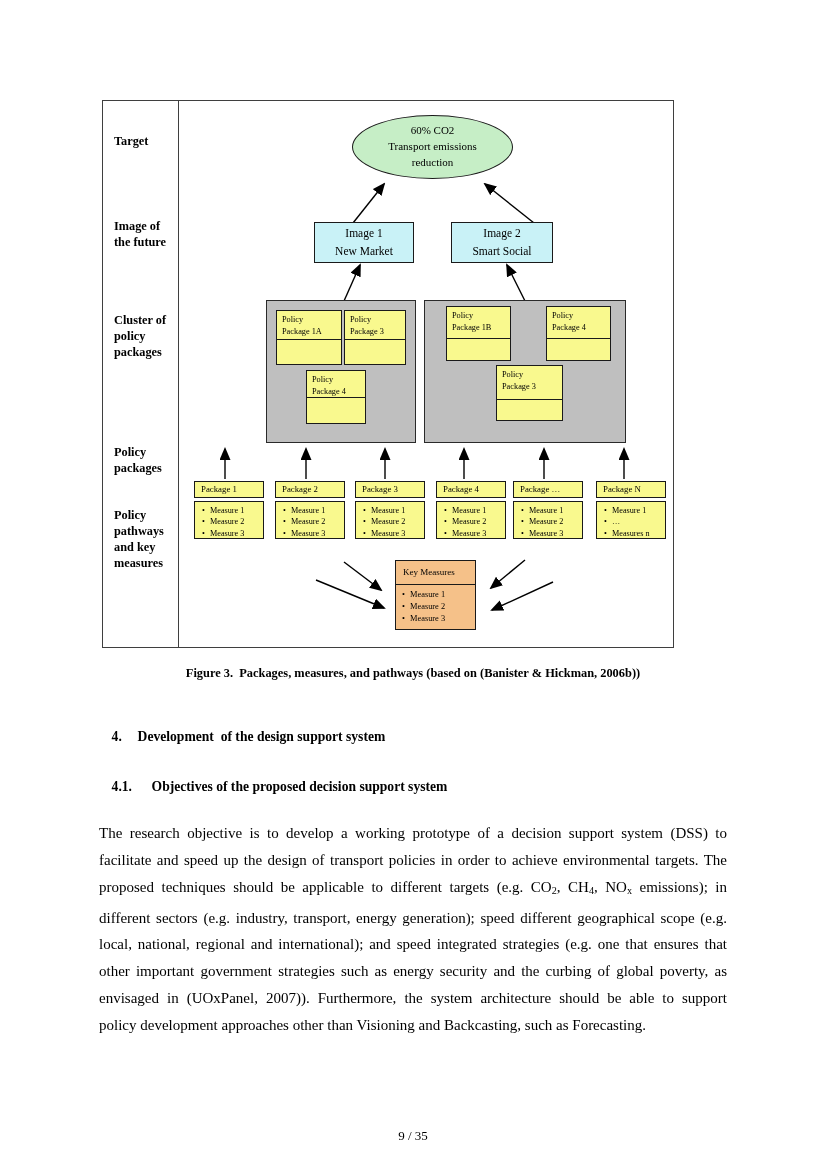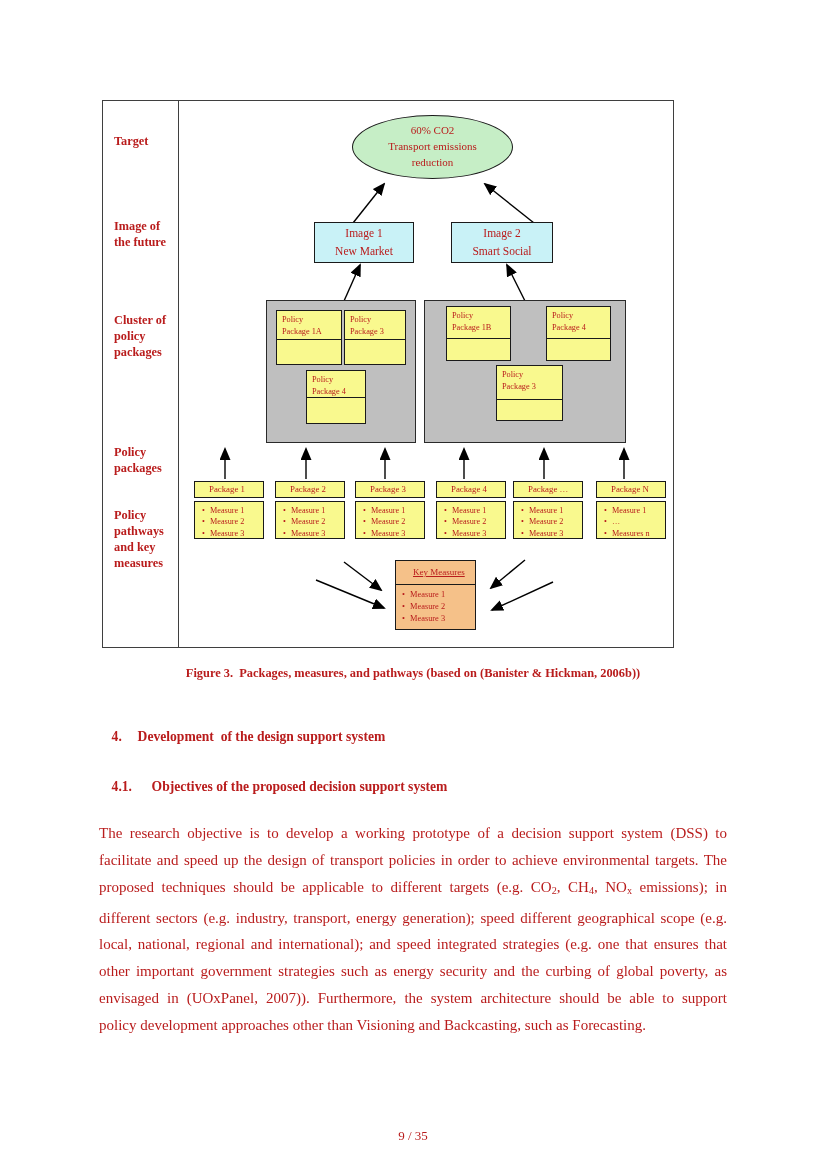--- a/index.html
+++ b/index.html
@@ -1,17 +1,17 @@
 <!DOCTYPE html>
 <html style="--green: #c6eec6; --cyan: #c9f2f7; --yellow: #f9f98e; --gray: #bfbfbf; --orange: #f5c189;"><head>
 <meta charset="utf-8">
 <style>
   html,body{margin:0;padding:0;background:#fff;}
   .page{position:relative;width:826px;height:1169px;background:#fff;overflow:hidden;
-        font-family:"Liberation Serif","DejaVu Serif",serif;color:#b91c1c;}
+        font-family:"Liberation Serif","DejaVu Serif",serif;color:#000000;}
 
   
   .figure{position:absolute;left:102px;top:100px;width:572px;height:548px;
           border:1.5px solid #3f3f3f;box-sizing:border-box;background:#fff;}
   .fig-divider{position:absolute;left:75px;top:0;width:0;height:100%;border-left:1.4px solid #3f3f3f;}
   .row-label{position:absolute;left:11px;width:62px;font-weight:bold;font-size:12.3px;line-height:1.3;white-space:pre-line;}
   .arrows{position:absolute;left:0;top:0;width:572px;height:548px;}
 
   .ellipse{position:absolute;left:249px;top:14px;width:161px;height:64px;border:1.4px solid #1a1a1a;
            border-radius:50%;background:var(--green);display:flex;align-items:center;justify-content:center;
@@ -19,29 +19,29 @@
   .img-box{position:absolute;top:121px;height:41px;border:1.2px solid #1a1a1a;background:var(--cyan);
            display:flex;align-items:center;justify-content:center;text-align:center;
            font-size:11.5px;line-height:1.5;white-space:pre-line;box-sizing:border-box;}
   .cluster{position:absolute;top:199px;height:143px;background:var(--gray);border:1.2px solid #2a2a2a;box-sizing:border-box;}
   .pp{position:absolute;background:var(--yellow);border:1.2px solid #1a1a1a;box-sizing:border-box;}
   .pp-title{border-bottom:1.2px solid #1a1a1a;font-size:8.3px;line-height:1.4;padding:3px 0 0 5px;
             white-space:pre-line;box-sizing:border-box;}
 
   .pkg-col{position:absolute;width:70px;}
   .pkg-head{position:absolute;top:380px;width:70px;height:17px;background:var(--yellow);
-            border:1.2px solid #1a1a1a;box-sizing:border-box;font-size:8.8px;line-height:15px;padding-left:14px;}
+            border:1.2px solid #1a1a1a;box-sizing:border-box;font-size:8.8px;line-height:15px;padding-left:6px;}
   .pkg-body{position:absolute;top:400px;width:70px;height:38px;background:var(--yellow);
             border:1.2px solid #1a1a1a;box-sizing:border-box;padding-top:3px;}
   .m-row{display:flex;font-size:8.2px;line-height:11.3px;padding-left:7px;}
   .m-row .bullet{width:8px;}
 
   .km{position:absolute;left:292px;top:459px;width:81px;height:70px;background:var(--orange);
       border:1.4px solid #1a1a1a;box-sizing:border-box;}
-  .km-head{height:24px;border-bottom:1.4px solid #1a1a1a;font-size:9px;line-height:23px;padding-left:17px;box-sizing:border-box;text-decoration:underline;}
+  .km-head{height:24px;border-bottom:1.4px solid #1a1a1a;font-size:9px;line-height:23px;padding-left:7px;box-sizing:border-box;}
   .km-body{padding-top:4px;}
   .km .m-row{font-size:8.4px;line-height:12px;padding-left:6px;}
 
   
   .caption{position:absolute;left:99px;top:666px;width:628px;text-align:center;
            font-weight:bold;font-size:12.4px;white-space:pre-wrap;}
   .heading{position:absolute;left:98px;font-weight:bold;font-size:13.6px;white-space:pre-wrap;}
   .h-num1{display:inline-block;width:26px;}
   .h-num2{display:inline-block;width:40px;}
   .paragraph{position:absolute;left:99px;top:820px;width:628px;font-size:15px;}

